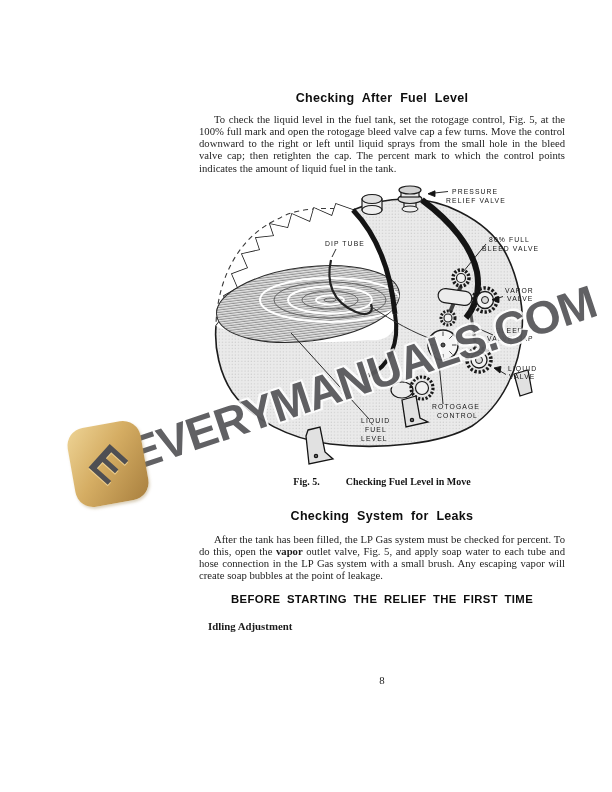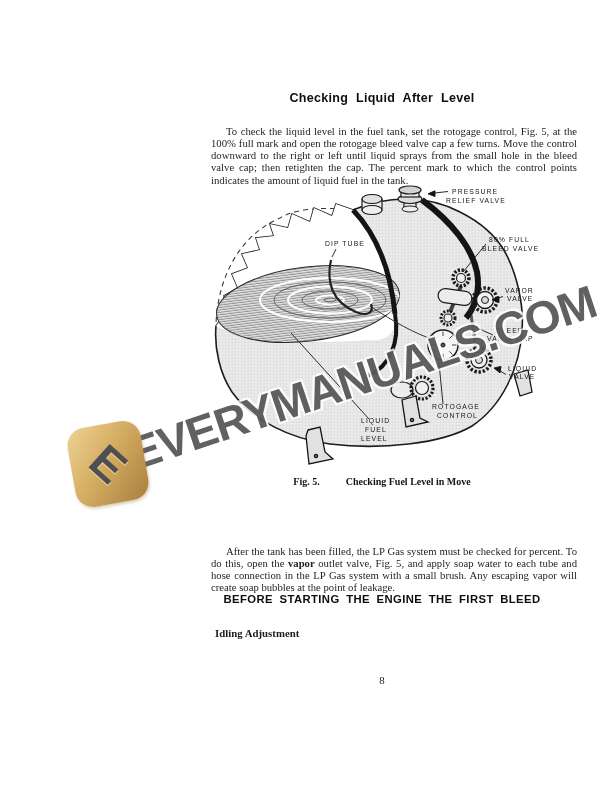--- a/index.html
+++ b/index.html
@@ -9,23 +9,23 @@
   }
   .page{position:absolute;left:0;top:0;width:612px;height:792px;background:#fff;}
   .col{position:absolute;left:199px;width:366px;}
   .h-sans{
     font-family:"Liberation Sans",sans-serif;font-weight:700;color:#0e0e0e;
     text-align:center;margin:0;
   }
   .h1{top:91px;font-size:12.5px;letter-spacing:.3px;word-spacing:4px;}
   .h2{top:509px;font-size:12.5px;letter-spacing:.3px;word-spacing:4px;}
   .h3{top:593px;font-size:11.3px;letter-spacing:.4px;word-spacing:3px;}
-  .h4{top:611px;font-weight:700;font-size:10.8px;margin:16px;text-align:left;}
+  .h4{top:611px;font-weight:700;font-size:10.8px;margin:9px;text-align:left;}
   p.body{
-    font-size:10.7px;line-height:12.15px;text-align:justify;margin:12px;
+    font-size:10.7px;line-height:12.15px;text-align:justify;margin:0;
     text-indent:15px;color:#1e1e1e;
   }
   .p1{top:113px;}
   .p2{top:533px;}
   .p3{top:625px;}
   .bold{font-weight:700;}
   .caption{
     top:476px;text-align:center;font-size:10px;font-weight:700;color:#141414;
   }
   .caption .cap-label{margin-right:26px;}
@@ -54,21 +54,21 @@
   .wm-logo .glyph{
     font-family:"Liberation Sans",sans-serif;font-weight:700;font-size:46px;
     color:#4f4f53;transform:rotate(52deg);text-shadow:1px 1px 0 rgba(255,230,170,.6);
   }
 </style>
 </head>
 <body>
 
 <div class="page">
 
-  <h1 class="col h-sans h1">Checking Liquid After Level</h1>
+  <h1 class="col h-sans h1">Checking After Fuel Level</h1>
 
   <p class="col body p1">To check the liquid level in the fuel tank, set the rotogage control, Fig. 5, at the 100% full mark and open the rotogage bleed valve cap a few turns. Move the control downward to the right or left until liquid sprays from the small hole in the bleed valve cap; then retighten the cap. The percent mark to which the control points indicates the amount of liquid fuel in the tank.</p>
 
   <div class="fig-wrap">
     <svg viewBox="0 0 386 292" width="386" height="292">
       <defs>
         <pattern id="hatch" width="4" height="2.4" patternUnits="userSpaceOnUse">
           <rect width="4" height="2.4" fill="#e4e4e4"></rect>
           <line x1="0" y1="1" x2="4" y2="1" stroke="#6c6c6c" stroke-width="0.8"></line>
         </pattern>
@@ -219,23 +219,24 @@
 
   <div class="wm-text">EVERYMANUALS.COM</div>
   <div class="wm-logo">
     <span class="glyph">E</span>
   </div>
 
   <div class="col caption">
     <span class="cap-label">Fig. 5.</span><span>Checking Fuel Level in Move</span>
   </div>
 
+  <h2 class="col h-sans h2">Checking System for Leaks</h2>
 
   <p class="col body p2"><span>After the tank has been filled, the LP Gas system must be checked for percent. To do this, open the </span><span class="bold">vapor</span><span> outlet valve, Fig. 5, and apply soap water to each tube and hose connection in the LP Gas system with a small brush. Any escaping vapor will create soap bubbles at the point of leakage.</span></p>
 
-  <div class="col h-sans h3">BEFORE STARTING THE ENGINE THE FIRST BLEED</div>
+  <div class="col h-sans h3">BEFORE STARTING THE RELIEF THE FIRST TIME</div>
 
   <div class="col h4" style="top:611px;">Idling Adjustment</div>
 
 
   <div class="col pagenum">8</div>
 
 </div>
 
 </body></html>

